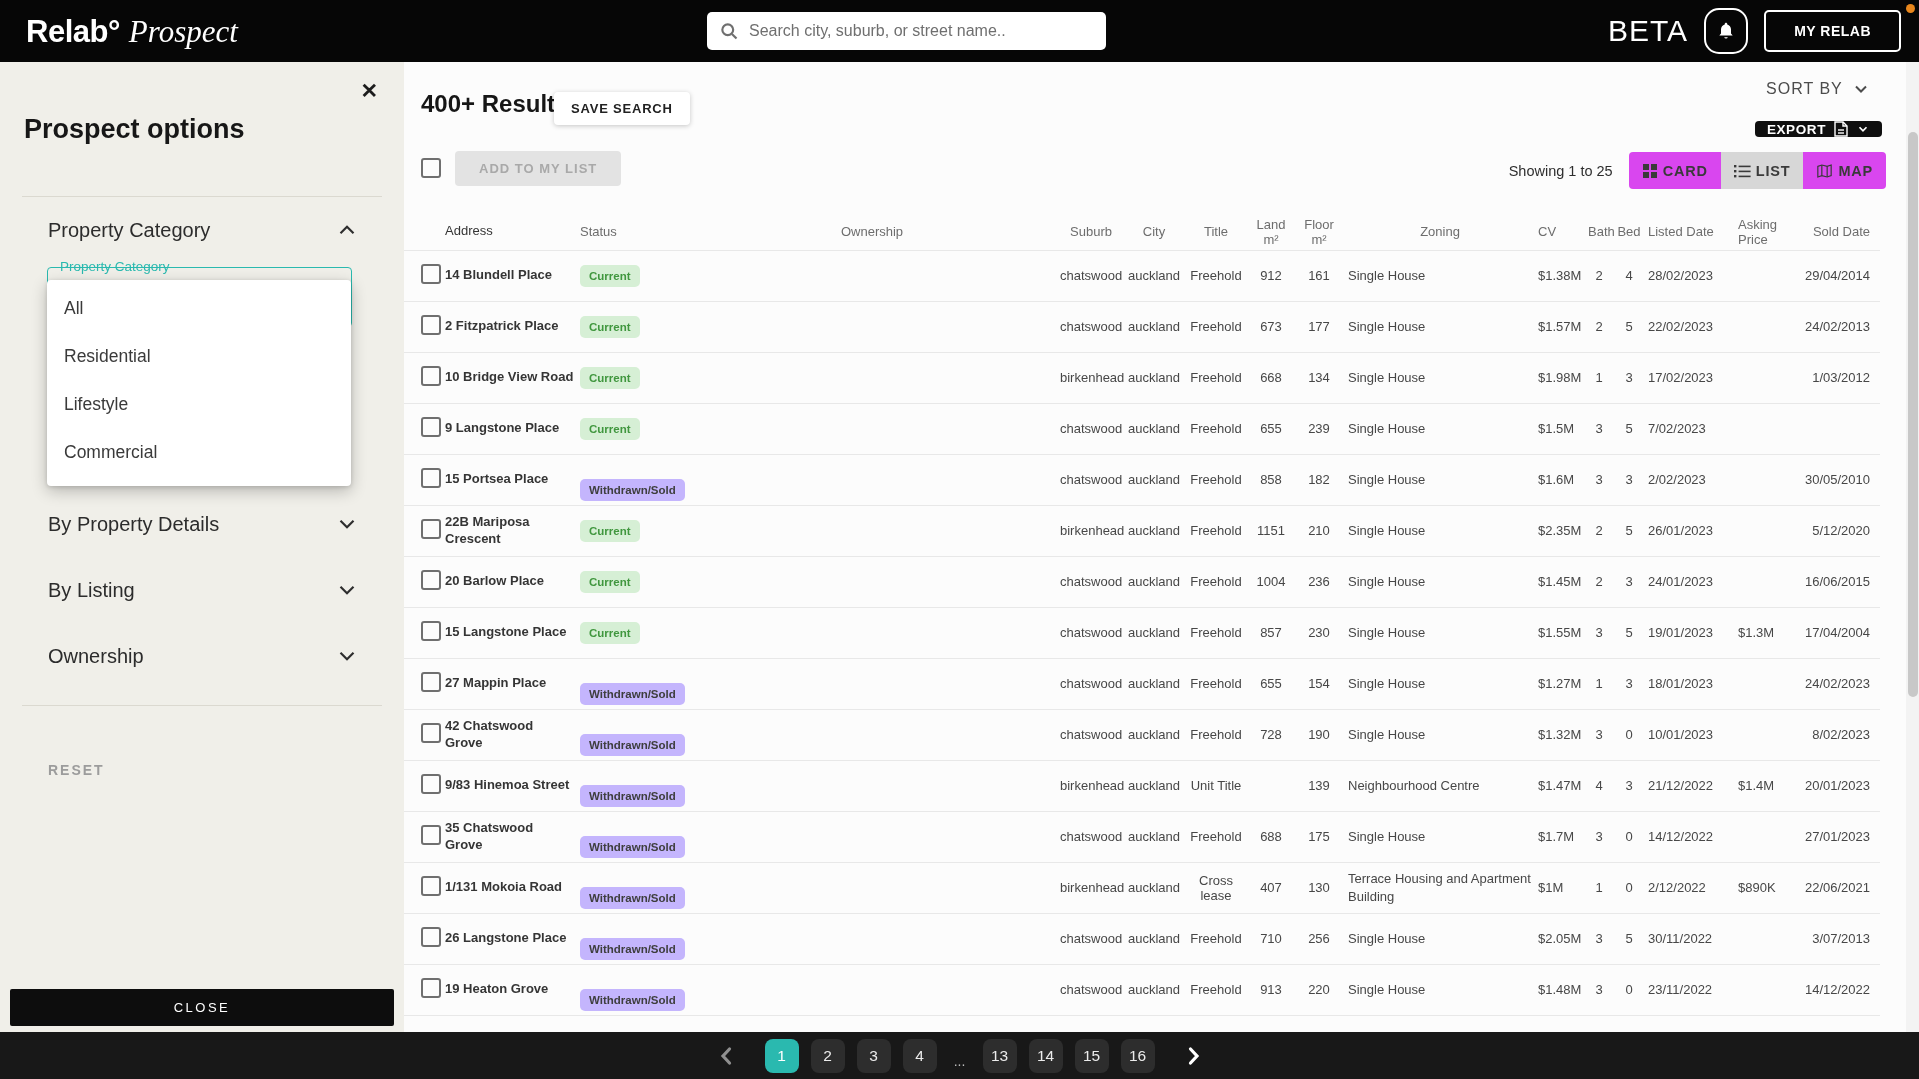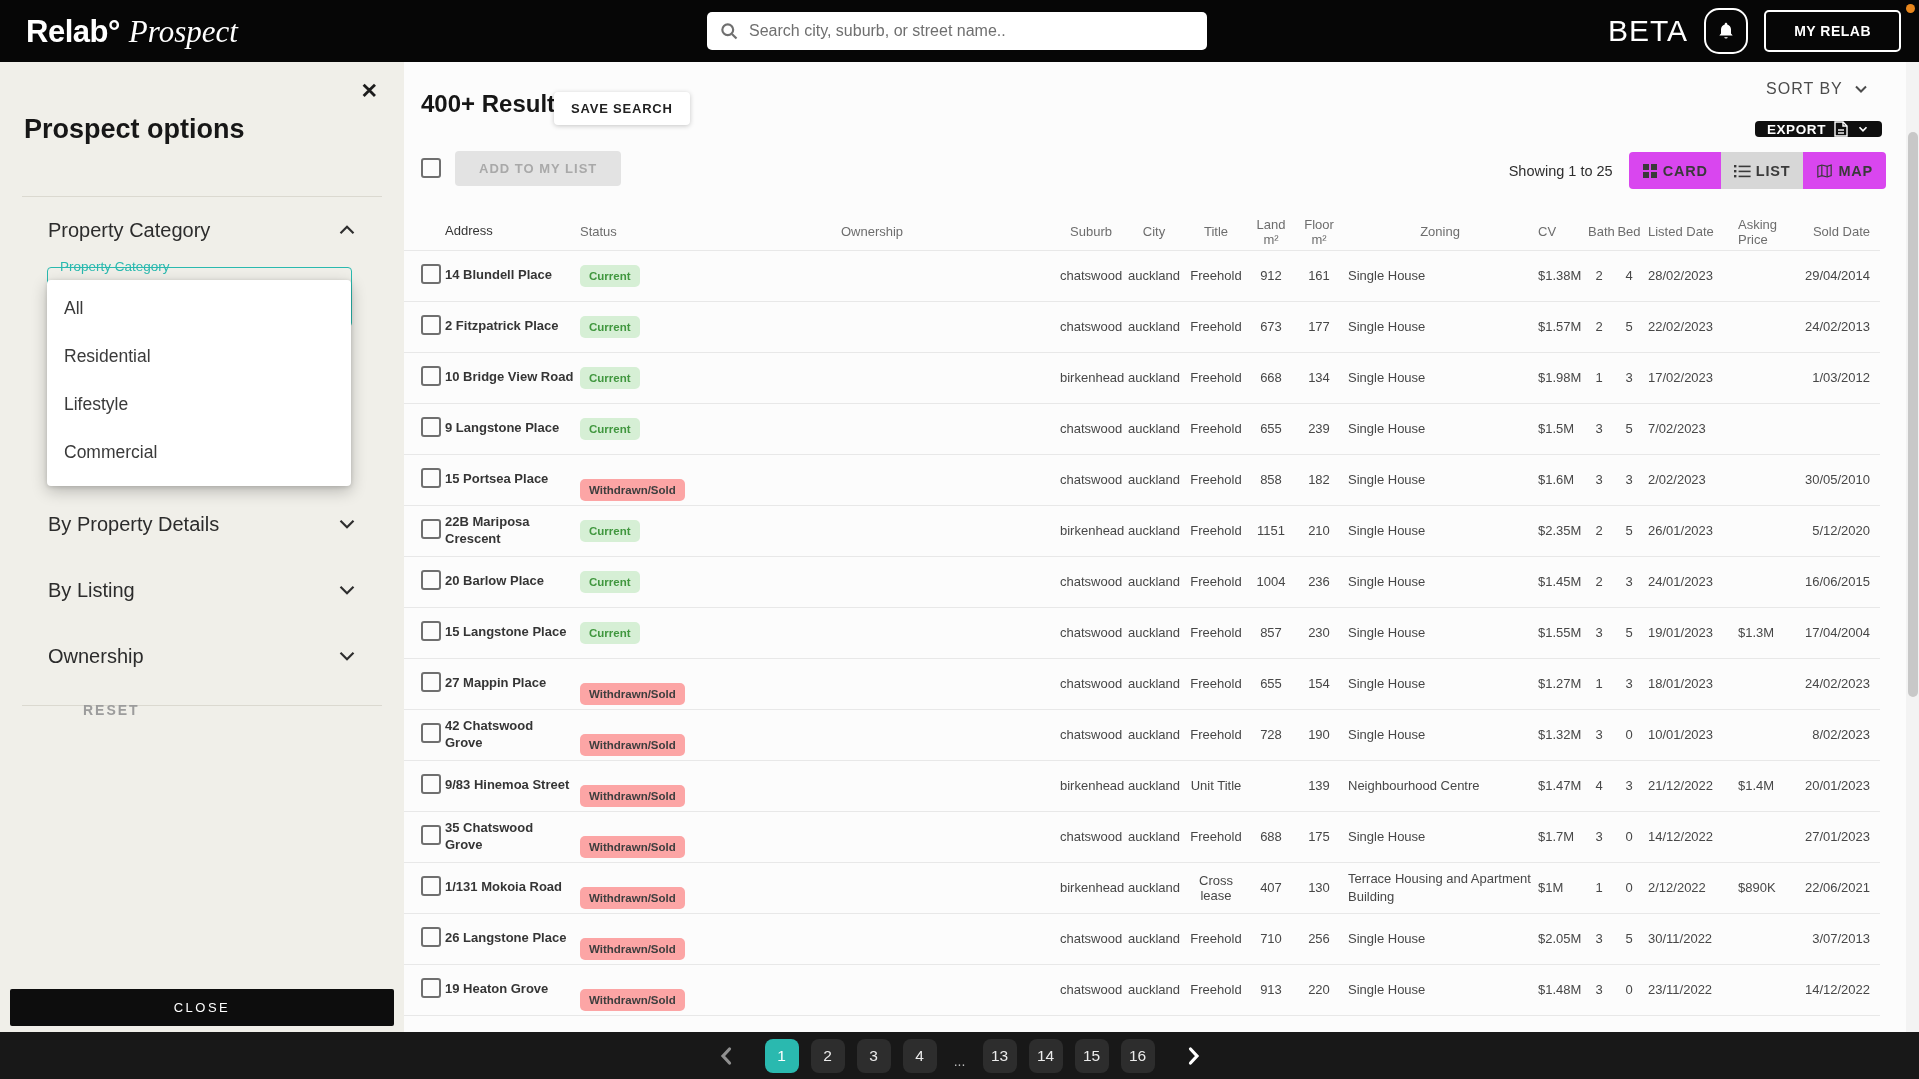--- a/index.html
+++ b/index.html
@@ -6,21 +6,21 @@
   html,body { width:1919px; height:1079px; overflow:hidden; background:#fff;
     font-family:"Liberation Sans", sans-serif; }
   .app { position:relative; width:1919px; height:1079px; }
 
   
   .topnav { position:absolute; left:0; top:0; width:100%; height:62px; background:#060606;
     display:flex; align-items:center; }
   .logo { position:absolute; left:26px; top:14px; display:flex; align-items:baseline; color:#fff; }
   .logo .brand { font-size:31px; font-weight:700; letter-spacing:-0.5px; }
   .logo .product { font-family:"Liberation Serif", serif; font-style:italic; font-size:31px; margin-left:9px; }
-  .searchbar { position:absolute; left:707px; top:12px; width:500px; height:38px; background:#fff;
+  .searchbar { position:absolute; left:707px; top:12px; width:399px; height:38px; background:#fff;
     border-radius:5px; display:flex; align-items:center; padding:0 12px; }
   .searchbar svg { flex:0 0 auto; }
   .searchbar input { border:none; outline:none; flex:1; margin-left:10px; font-size:16px; color:#333;
     font-family:"Liberation Sans", sans-serif; background:transparent; }
   .searchbar input::placeholder { color:#6f6f6f; }
   .nav-right { position:absolute; right:18px; top:0; height:62px; display:flex; align-items:center; gap:16px; color:#fff; }
   .beta { font-size:30px; font-weight:400; letter-spacing:1px; }
   .bell-btn { width:44px; height:46px; border:2px solid #fff; border-radius:15px;
     display:flex; align-items:center; justify-content:center; background:transparent; color:#fff; }
   .myrelab { border:2px solid #fff; border-radius:5px; background:transparent; color:#fff;
@@ -33,23 +33,23 @@
   .sb-close { position:absolute; top:18px; right:26px; font-size:21px; font-weight:700; color:#1c1c1c;
     background:none; border:none; line-height:1; font-family:"Liberation Sans", sans-serif; cursor:pointer; }
   .sb-title { position:absolute; left:24px; top:52px; font-size:27px; font-weight:700; color:#171717; }
   .sb-div1 { position:absolute; left:22px; right:22px; top:134px; height:1px; background:#dbd9d0; }
   .sb-row { position:absolute; left:48px; right:44px; height:30px; display:flex;
     align-items:center; justify-content:space-between; color:#2c2c2c; }
   .sb-row .lbl { font-size:20px; }
   .sb-row svg { color:#2e2e2e; }
   .row-pc { top:153px; } .row-bpd { top:447px; } .row-bl { top:513px; } .row-own { top:579px; }
   .sb-div2 { position:absolute; left:22px; right:22px; top:643px; height:1px; background:#dbd9d0; }
-  .sb-reset { position:absolute; left:48px; top:640px; font-size:14px; font-weight:700;
+  .sb-reset { position:absolute; left:48px; top:700px; font-size:14px; font-weight:700;
     letter-spacing:2px; color:#9c9c9c; background:none; border:none;
-    font-family:"Liberation Sans", sans-serif;margin-left:35px; }
+    font-family:"Liberation Sans", sans-serif; }
   .sb-closebtn { position:absolute; left:10px; right:10px; bottom:6px; height:37px; background:#0d0d0d;
     color:#fff; font-size:13px; letter-spacing:2.5px; border:none; border-radius:2px;
     font-family:"Liberation Sans", sans-serif; }
   
   .pc-select { position:absolute; left:47px; top:205px; width:305px; height:60px;
     border:1px solid #2ab9af; border-radius:4px; }
   .pc-select .flabel { position:absolute; top:-9px; left:12px; font-size:13.5px; color:#2ab9af; }
   .pc-menu { position:absolute; left:47px; top:218px; width:304px; height:206px; background:#fff;
     border-radius:4px; box-shadow:0 5px 16px rgba(0,0,0,0.24), 0 1px 4px rgba(0,0,0,0.14);
     padding-top:4px; z-index:5; }
@@ -93,21 +93,21 @@
   td.cbcell { padding-left:17px; }
   .t-addr { text-align:left; font-weight:700; color:#353535; line-height:1.3; }
   .t-stat { text-align:left; }
   .t-own  { text-align:center; }
   .t-c    { text-align:center; }
   .t-zone-h { text-align:center; } .t-zone { text-align:left; line-height:1.35; }
   .t-l    { text-align:left; }
   .t-sold { text-align:right; padding-right:10px; }
   .badge { display:inline-block; padding:5px 9px; border-radius:5px; font-size:11.5px; font-weight:700; white-space:nowrap; }
   .badge.green { background:#d6efd5; color:#41973f; }
-  .badge.gray  { background:#fca5a5; color:#3e3e3e;margin-top:21px; }
+  .badge.gray  { background:#c4b5fd; color:#3e3e3e;margin-top:21px; }
 
   
   .scrollbar { position:absolute; right:0; top:0; width:13px; height:970px; background:#f3f3f3; }
   .scroll-thumb { position:absolute; left:1.5px; top:70px; width:10px; height:565px; background:#c8c8c8; border-radius:6px; }
 
   
   .bottombar { position:absolute; left:0; top:1032px; width:100%; height:47px; background:#181818;
     display:flex; align-items:center; justify-content:center; gap:12px; }
   .page-btn { width:34px; height:34px; border-radius:8px; border:none; background:#2d2d2d; color:#ececec;
     font-size:15.5px; font-family:"Liberation Sans", sans-serif; }

